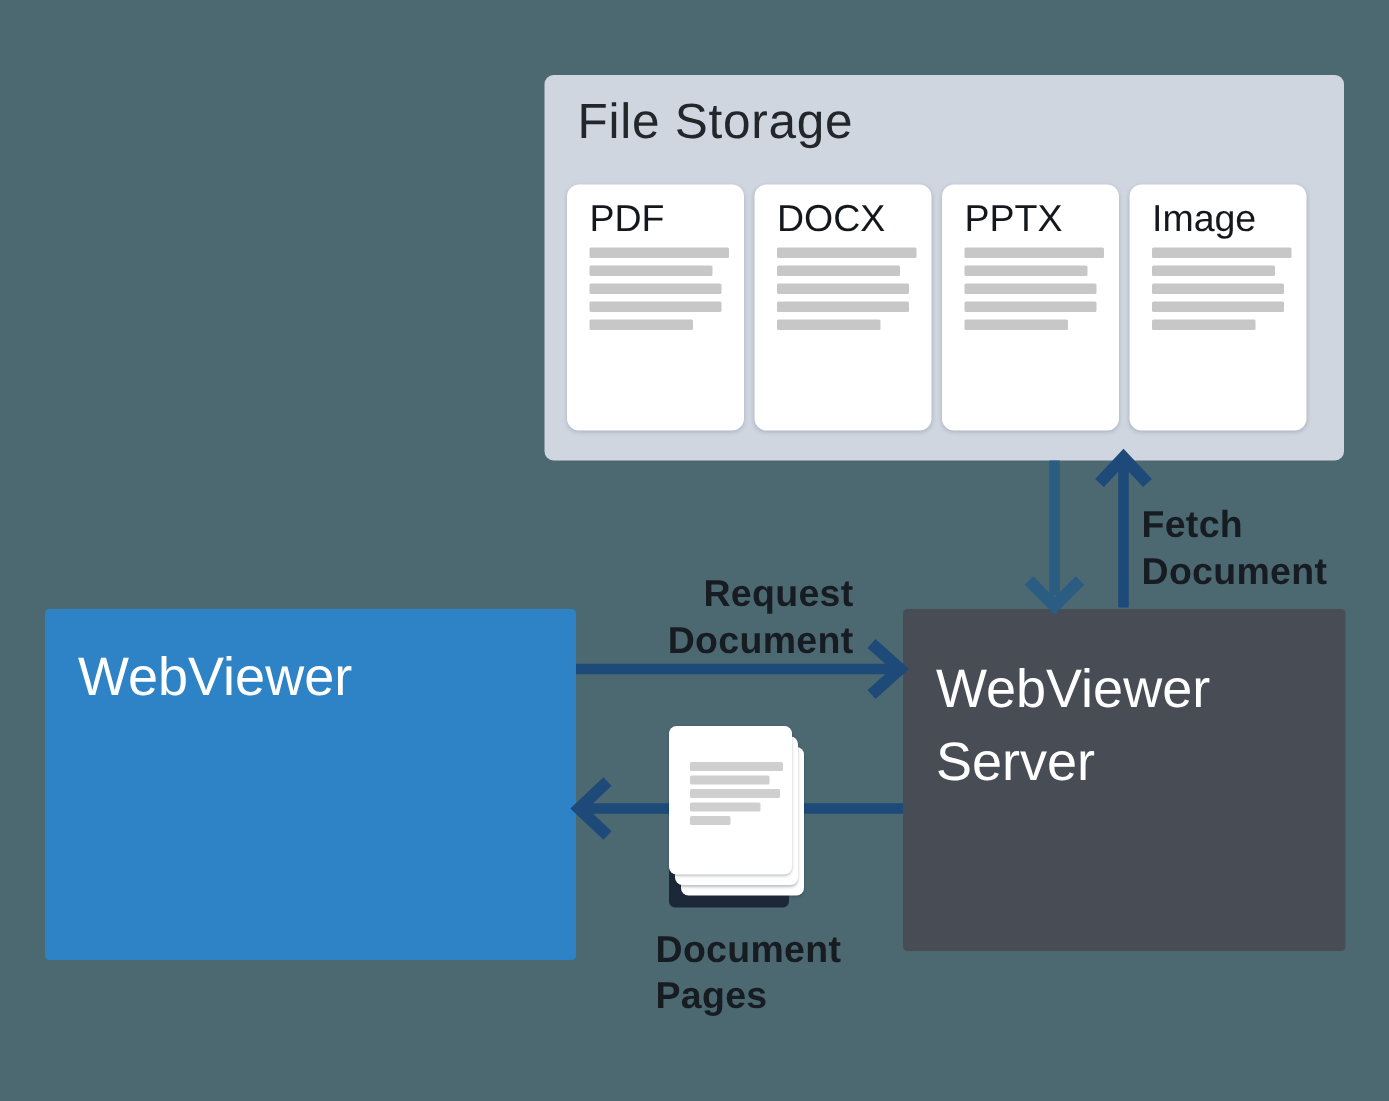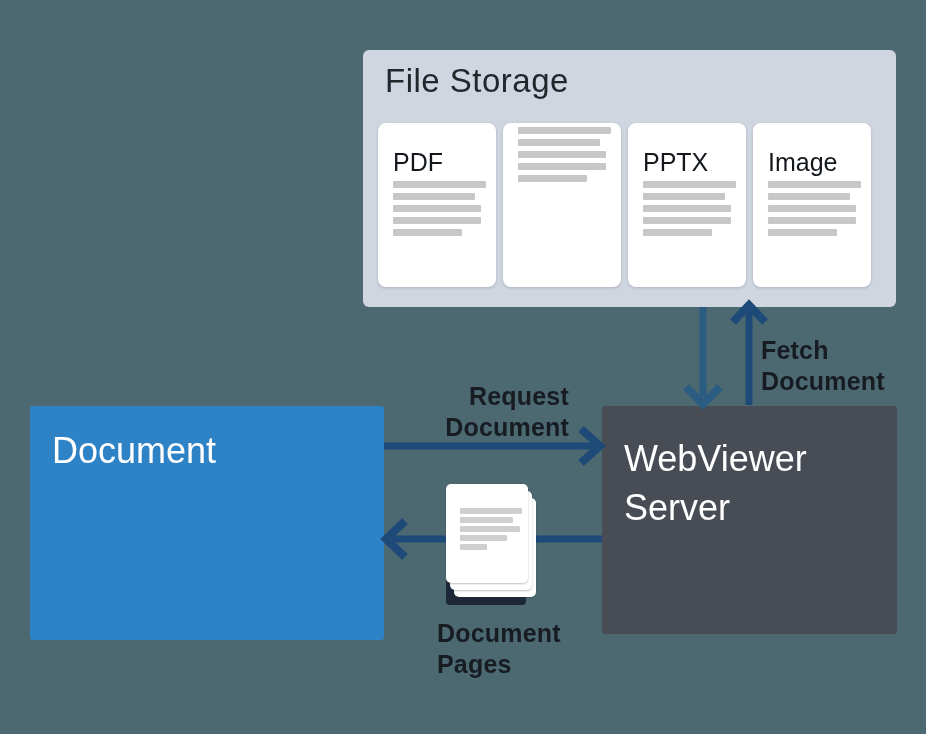--- a/index.html
+++ b/index.html
@@ -27,21 +27,21 @@
     font-size:33px;font-weight:normal;color:var(--title-text);letter-spacing:0.5px;
   }
   .cards{
     position:absolute;left:15px;top:73px;display:flex;gap:7px;
   }
   .card{
     width:118px;height:164px;background:var(--card);border-radius:8px;
     box-shadow:0 1px 3px rgba(40,50,70,.22);
   }
   .card-label{
-    padding:24px 0 0 15px;font-size:25px;color:#14181d;line-height:30px;
+    padding:8px 0 0 15px;font-size:25px;color:#14181d;line-height:30px;
   }
   .card-lines{margin:4px 0 0 15px;}
   .card-lines i{
     display:block;height:7px;border-radius:1px;background:var(--card-line);margin-bottom:5px;
   }
 
   
   .webviewer-box{
     position:absolute;left:30px;top:406px;width:354px;height:234px;
     background:var(--webviewer-blue);border-radius:3px;
@@ -97,20 +97,21 @@
         <div class="card-label">PDF</div>
         <div class="card-lines">
           <i style="width:93px"></i>
             <i style="width:82px"></i>
             <i style="width:88px"></i>
             <i style="width:88px"></i>
             <i style="width:69px"></i>
         </div>
       </div>
       <div class="card">
+        <div class="card-label">DOCX</div>
         <div class="card-lines">
           <i style="width:93px"></i>
             <i style="width:82px"></i>
             <i style="width:88px"></i>
             <i style="width:88px"></i>
             <i style="width:69px"></i>
         </div>
       </div>
       <div class="card">
         <div class="card-label">PPTX</div>
@@ -129,21 +130,21 @@
             <i style="width:82px"></i>
             <i style="width:88px"></i>
             <i style="width:88px"></i>
             <i style="width:69px"></i>
         </div>
       </div>
     </div>
   </section>
 
   <div class="webviewer-box">
-    <div class="box-label">Document</div>
+    <div class="box-label">WebViewer</div>
   </div>
   <div class="server-box">
     <div class="box-label">WebViewer Server</div>
   </div>
 
   <svg class="arrows" width="926" height="734" viewBox="0 0 926 734">
     <g class="arrow">
       <line x1="384" y1="446" x2="596" y2="446"></line>
       <polyline points="581,429 600,446 581,463"></polyline>
     </g>

